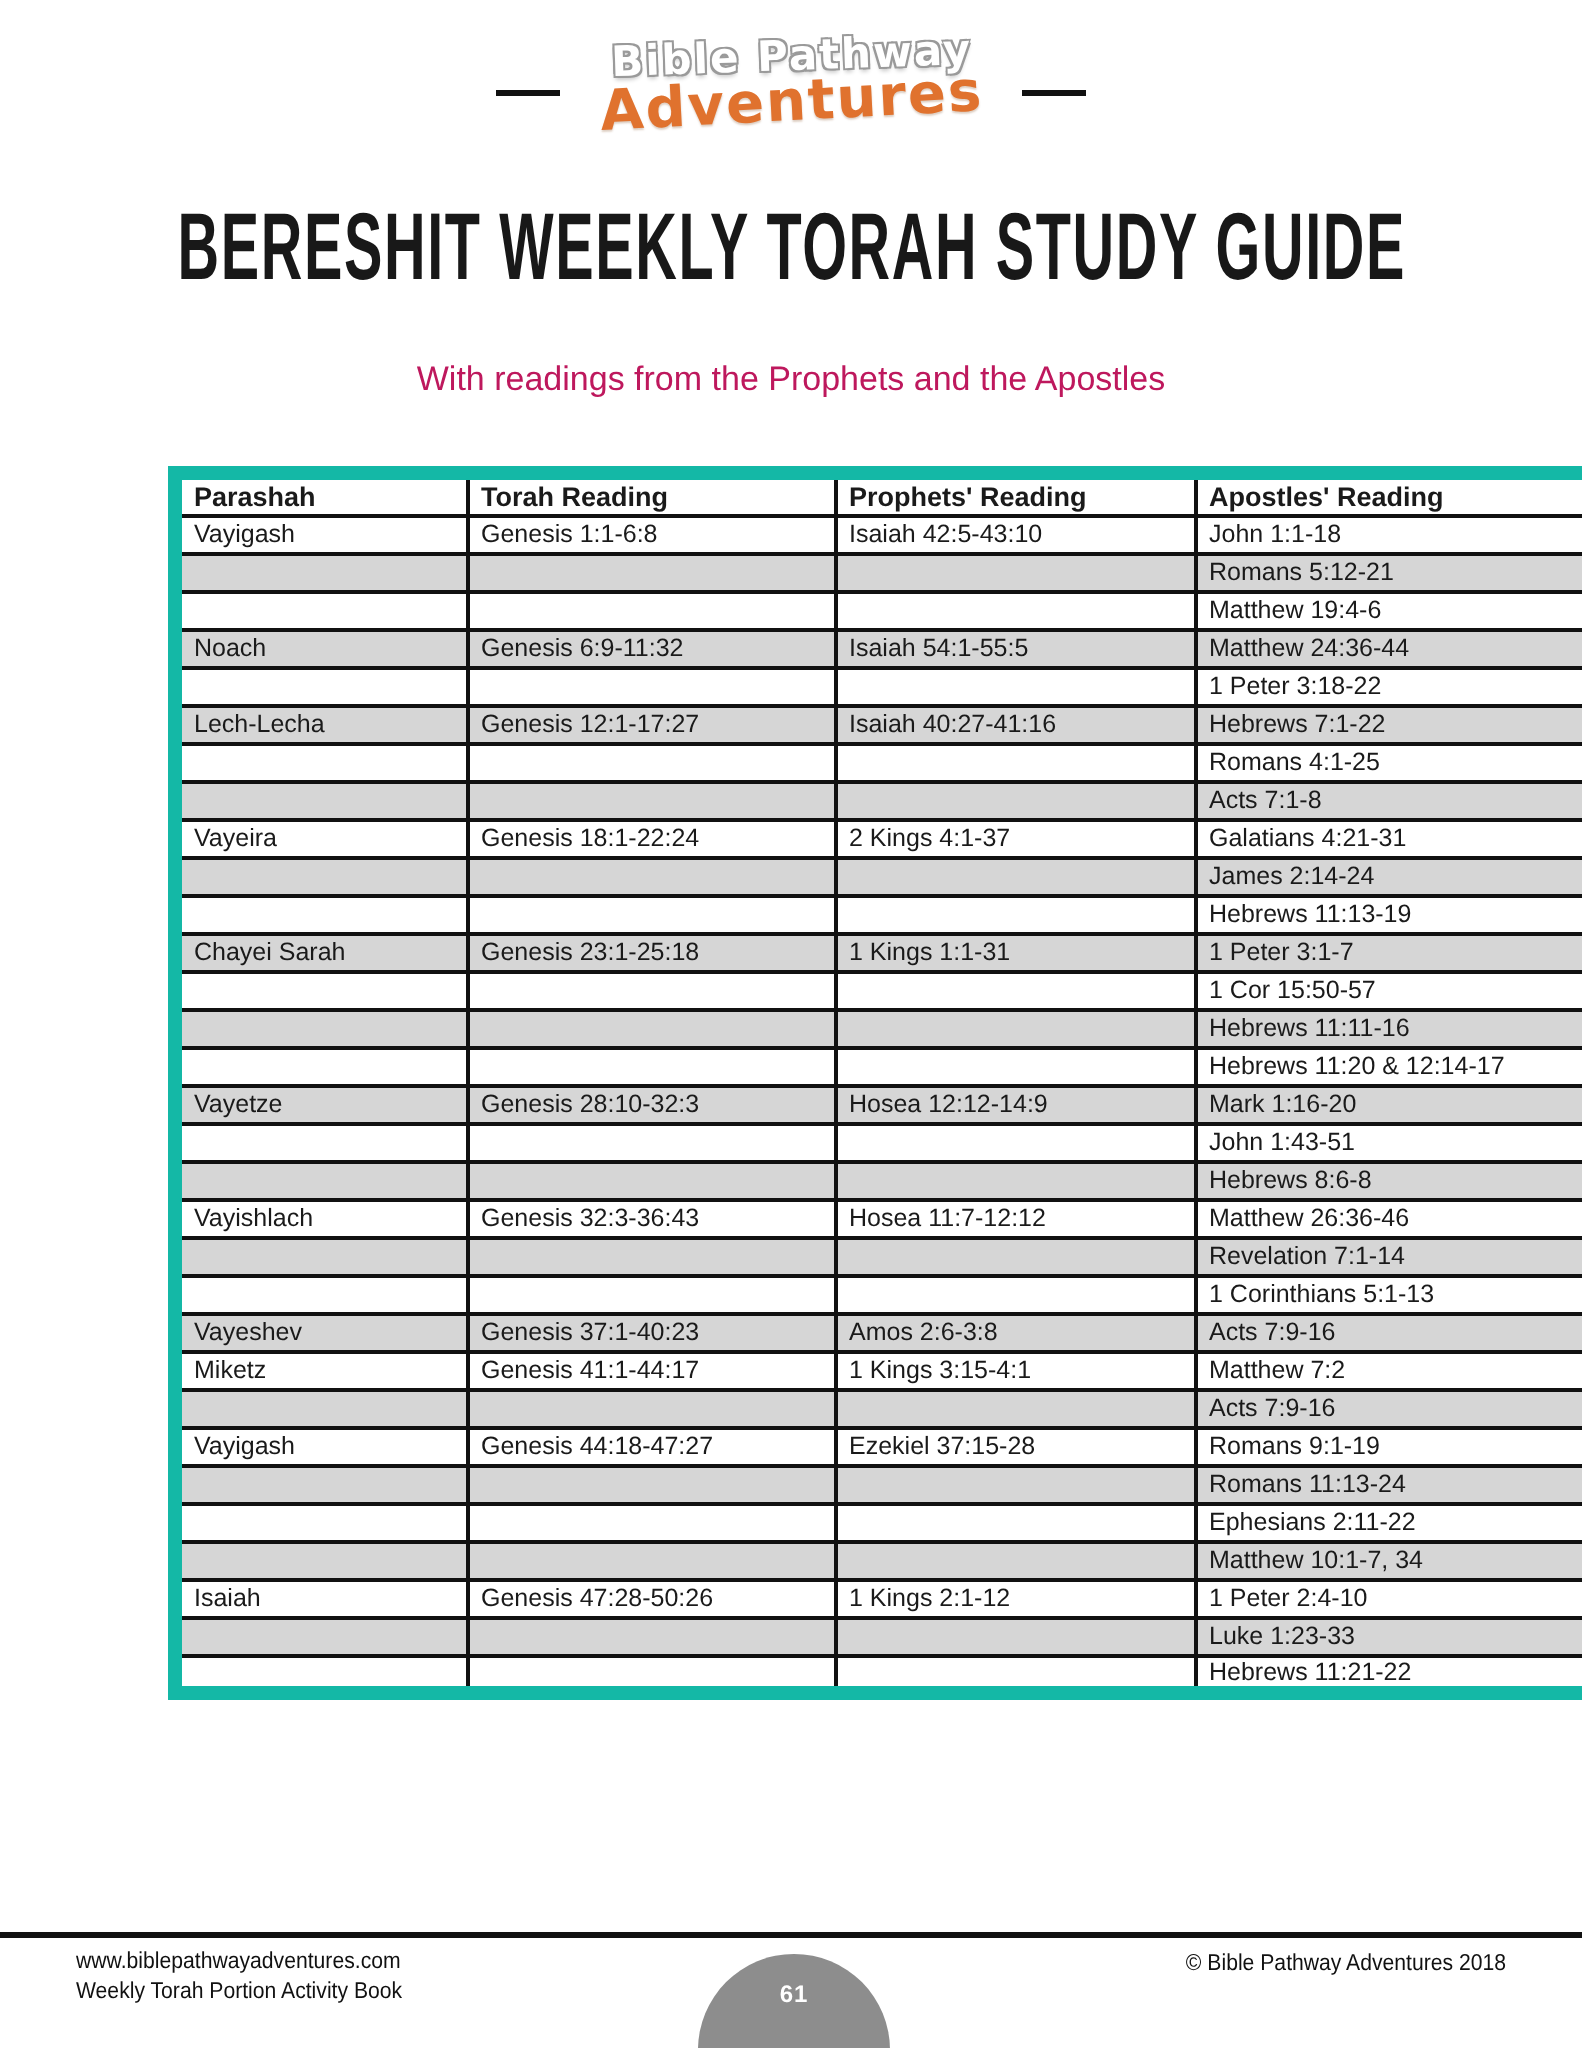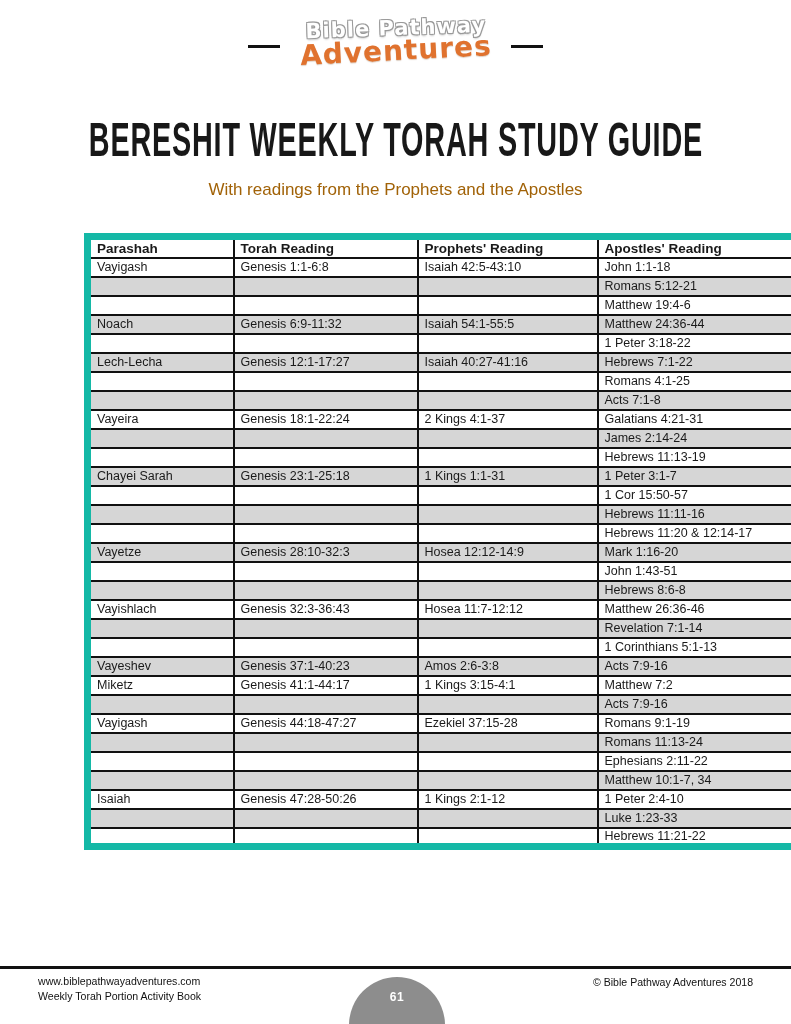--- a/index.html
+++ b/index.html
@@ -50,21 +50,21 @@
     font-weight: 700;
     letter-spacing: 1px;
     margin-top: -6px;
     transform: rotate(-3deg);
     text-shadow: 0 1px 1px rgba(120,60,10,0.25);
   }
 
   
   .title {
     position: absolute;
-    top: 112px;
+    top: 96px;
     left: 0;
     width: 100%;
     text-align: center;
     text-decoration: underline;
   }
   .title span {
     display: inline-block;
     font-family: "Liberation Sans", sans-serif;
     font-size: 36px;
     font-weight: 700;
@@ -74,21 +74,21 @@
     white-space: nowrap;
     color: #181818;
   }
   .subtitle {
     position: absolute;
     top: 180px;
     left: 0;
     width: 100%;
     text-align: center;
     font-size: 17px;
-    color: #a16207;
+    color: #be185d;
   }
 
   
   .study-table {
     position: absolute;
     top: 233px;
     left: 38px;
     width: 718px;
     border-collapse: collapse;
     table-layout: fixed;

